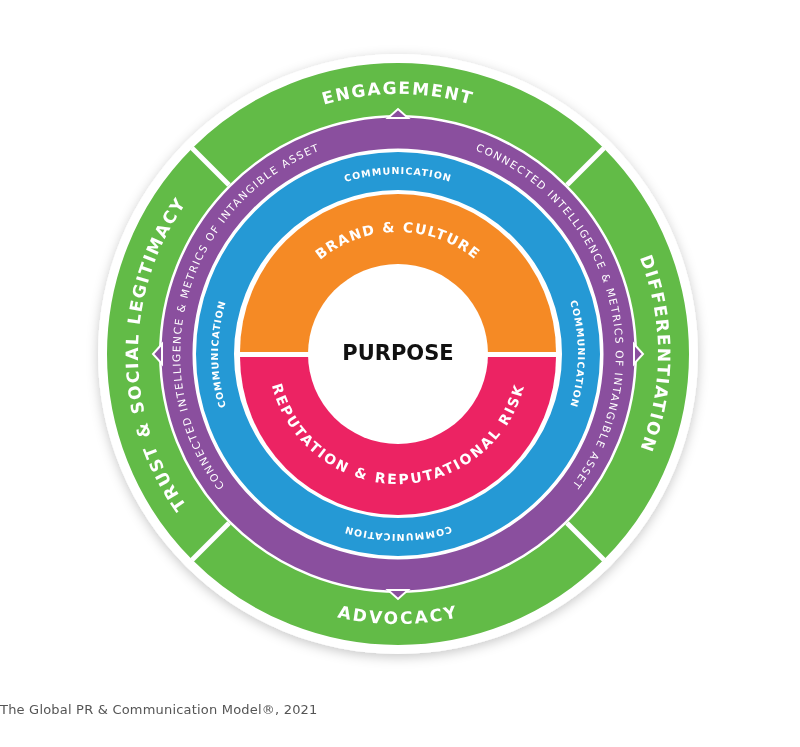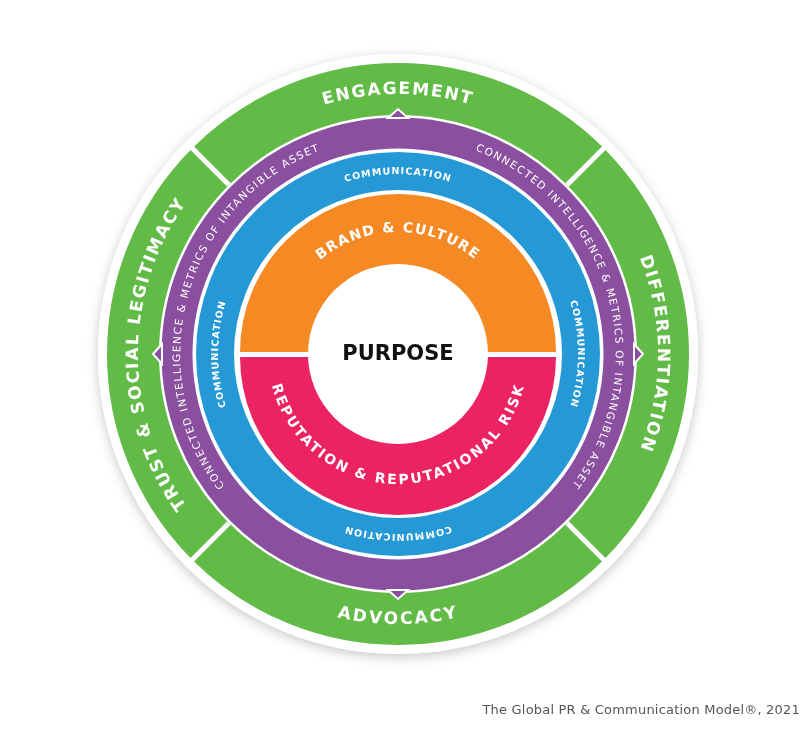--- a/index.html
+++ b/index.html
@@ -3,21 +3,21 @@
 <meta charset="utf-8">
 <style>
   html, body { margin: 0; padding: 0; background: #ffffff; }
   body { width: 800px; height: 747px; position: relative; overflow: hidden; font-family: "DejaVu Sans", sans-serif; }
   #diagram { position: absolute; left: 0; top: 0; width: 800px; height: 747px; }
   .lbl-green { fill: #ffffff; font-family: "DejaVu Sans", sans-serif; font-weight: bold; font-size: 17px; letter-spacing: 2px; }
   .lbl-purple { fill: #ffffff; font-family: "DejaVu Sans", sans-serif; font-size: 10.5px; letter-spacing: 1.6px; }
   .lbl-blue { fill: #ffffff; font-family: "DejaVu Sans", sans-serif; font-weight: bold; font-size: 9.5px; letter-spacing: 1.2px; }
   .lbl-core { fill: #ffffff; font-family: "DejaVu Sans", sans-serif; font-weight: bold; font-size: 14px; letter-spacing: 1.8px; }
   .lbl-center { fill: #111111; font-family: "DejaVu Sans", sans-serif; font-weight: bold; font-size: 21px; }
-  #caption { position: absolute; left: 0; width: 800px; top: 702px; text-align: right; color: #555555; font-family: "DejaVu Sans", sans-serif; font-size: 13px; letter-spacing: 0.2px; }
+  #caption { position: absolute; left: 0; width: 800px; top: 702px; text-align: left; color: #555555; font-family: "DejaVu Sans", sans-serif; font-size: 13px; letter-spacing: 0.2px; }
 </style>
 </head>
 <body>
 
 <svg id="diagram" viewBox="0 0 800 747" xmlns="http://www.w3.org/2000/svg">
   <defs>
     <filter id="shadow" x="-20%" y="-20%" width="140%" height="140%">
       <feDropShadow dx="0" dy="3" stdDeviation="6" flood-color="#000000" flood-opacity="0.22"></feDropShadow>
     </filter>
 

